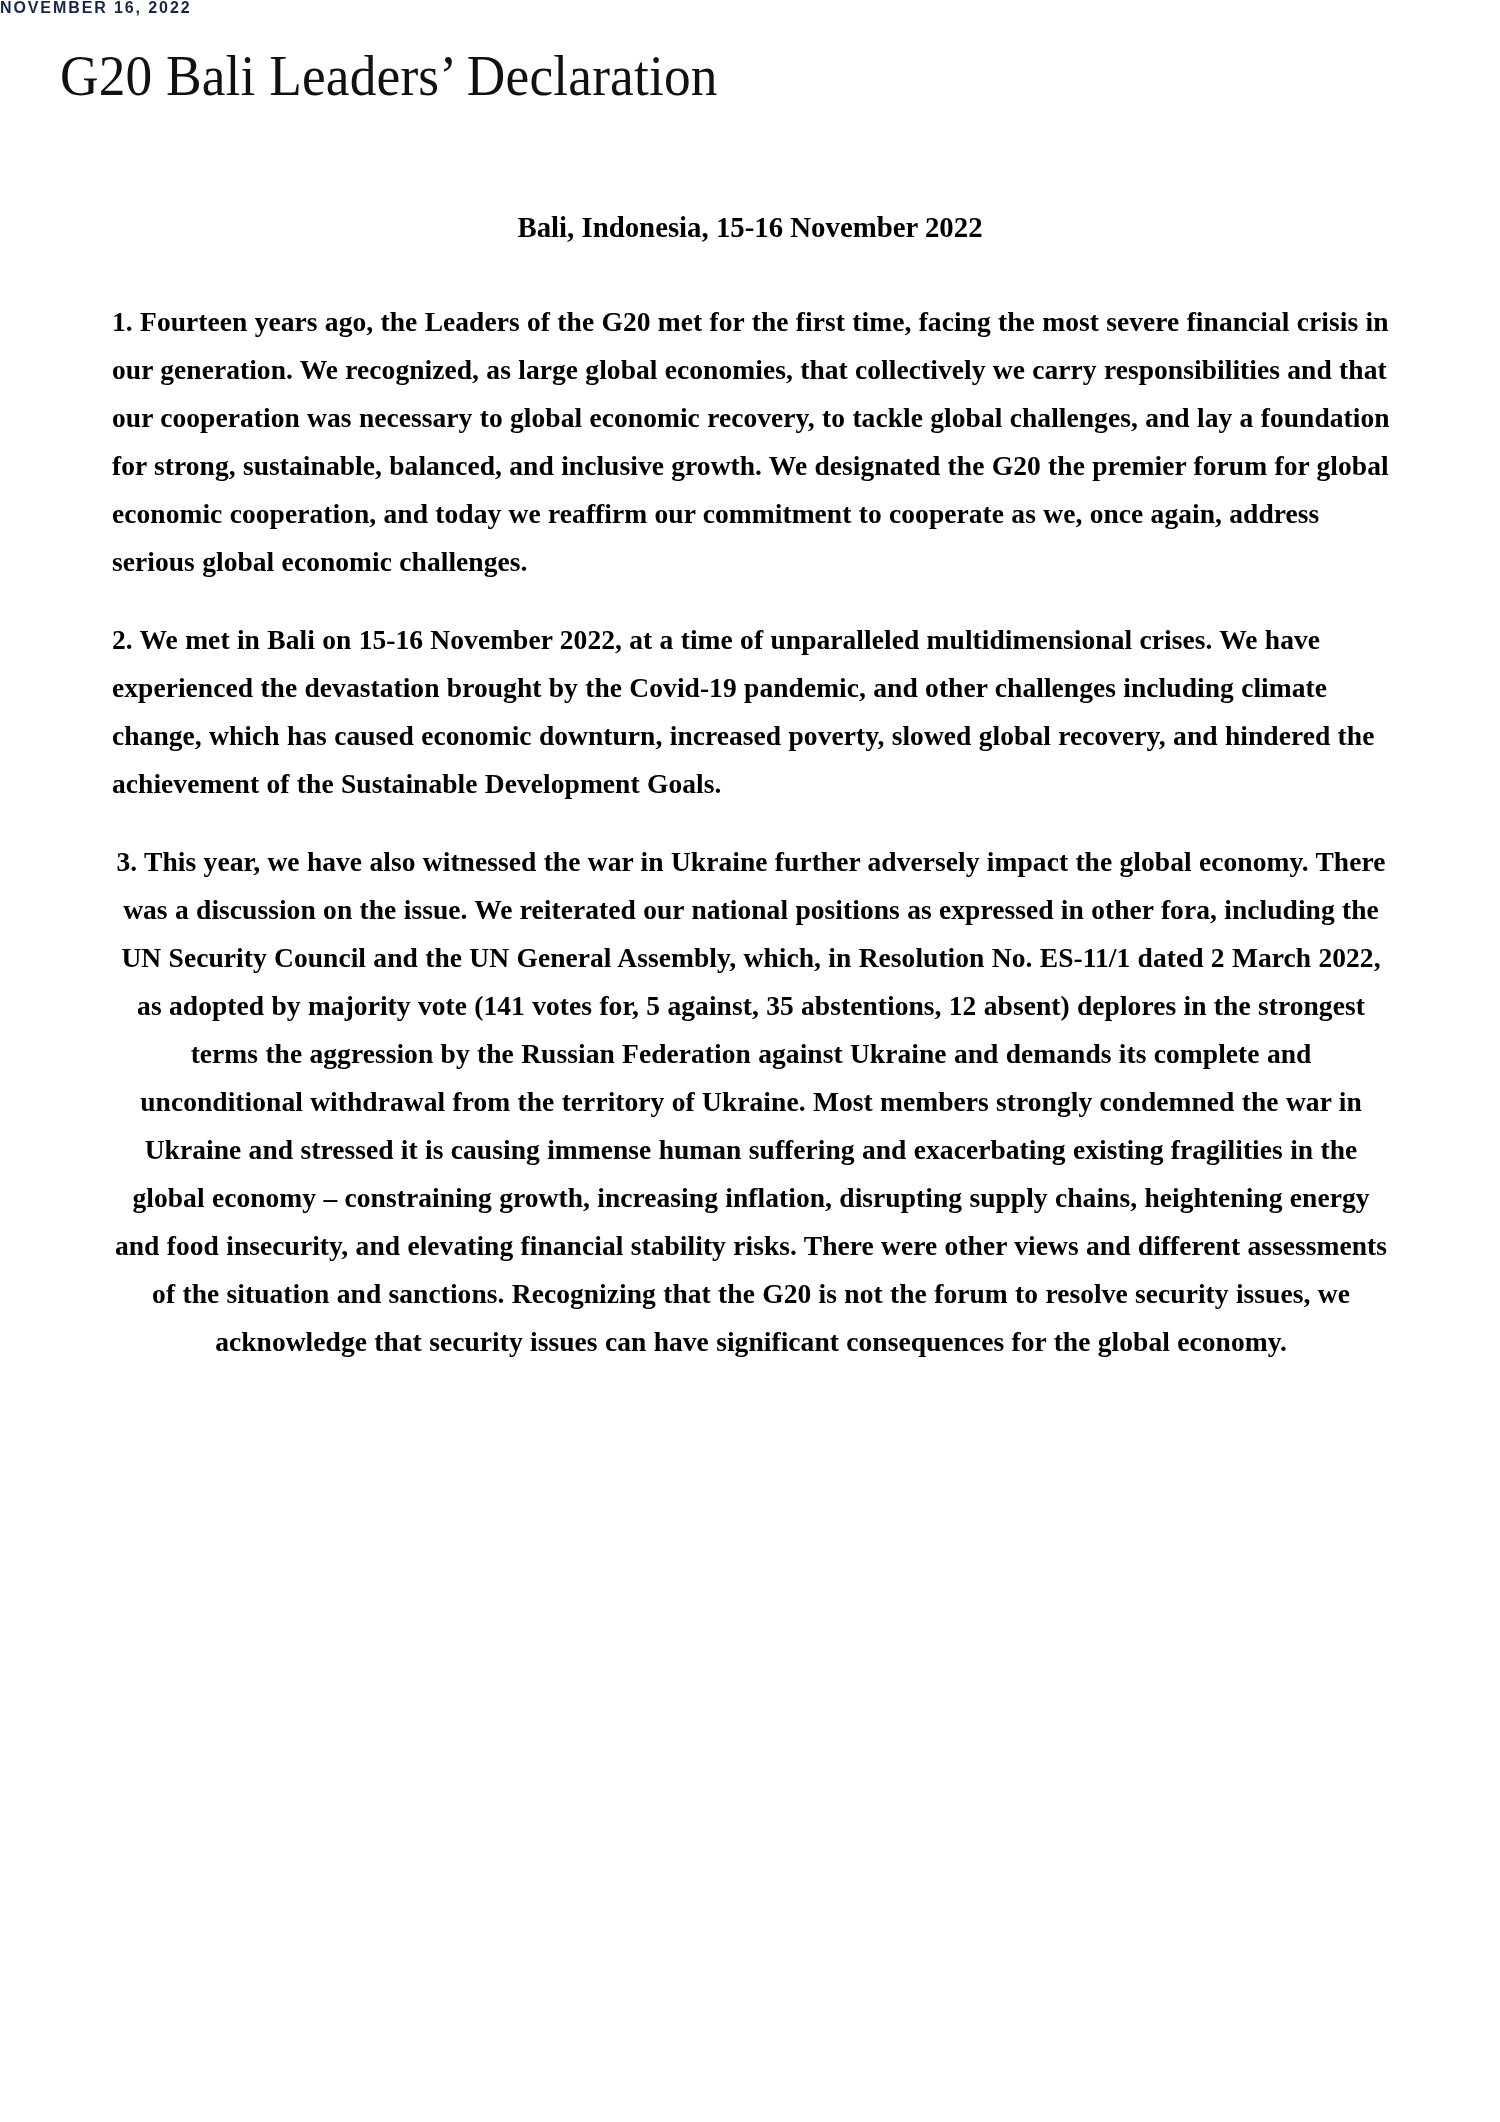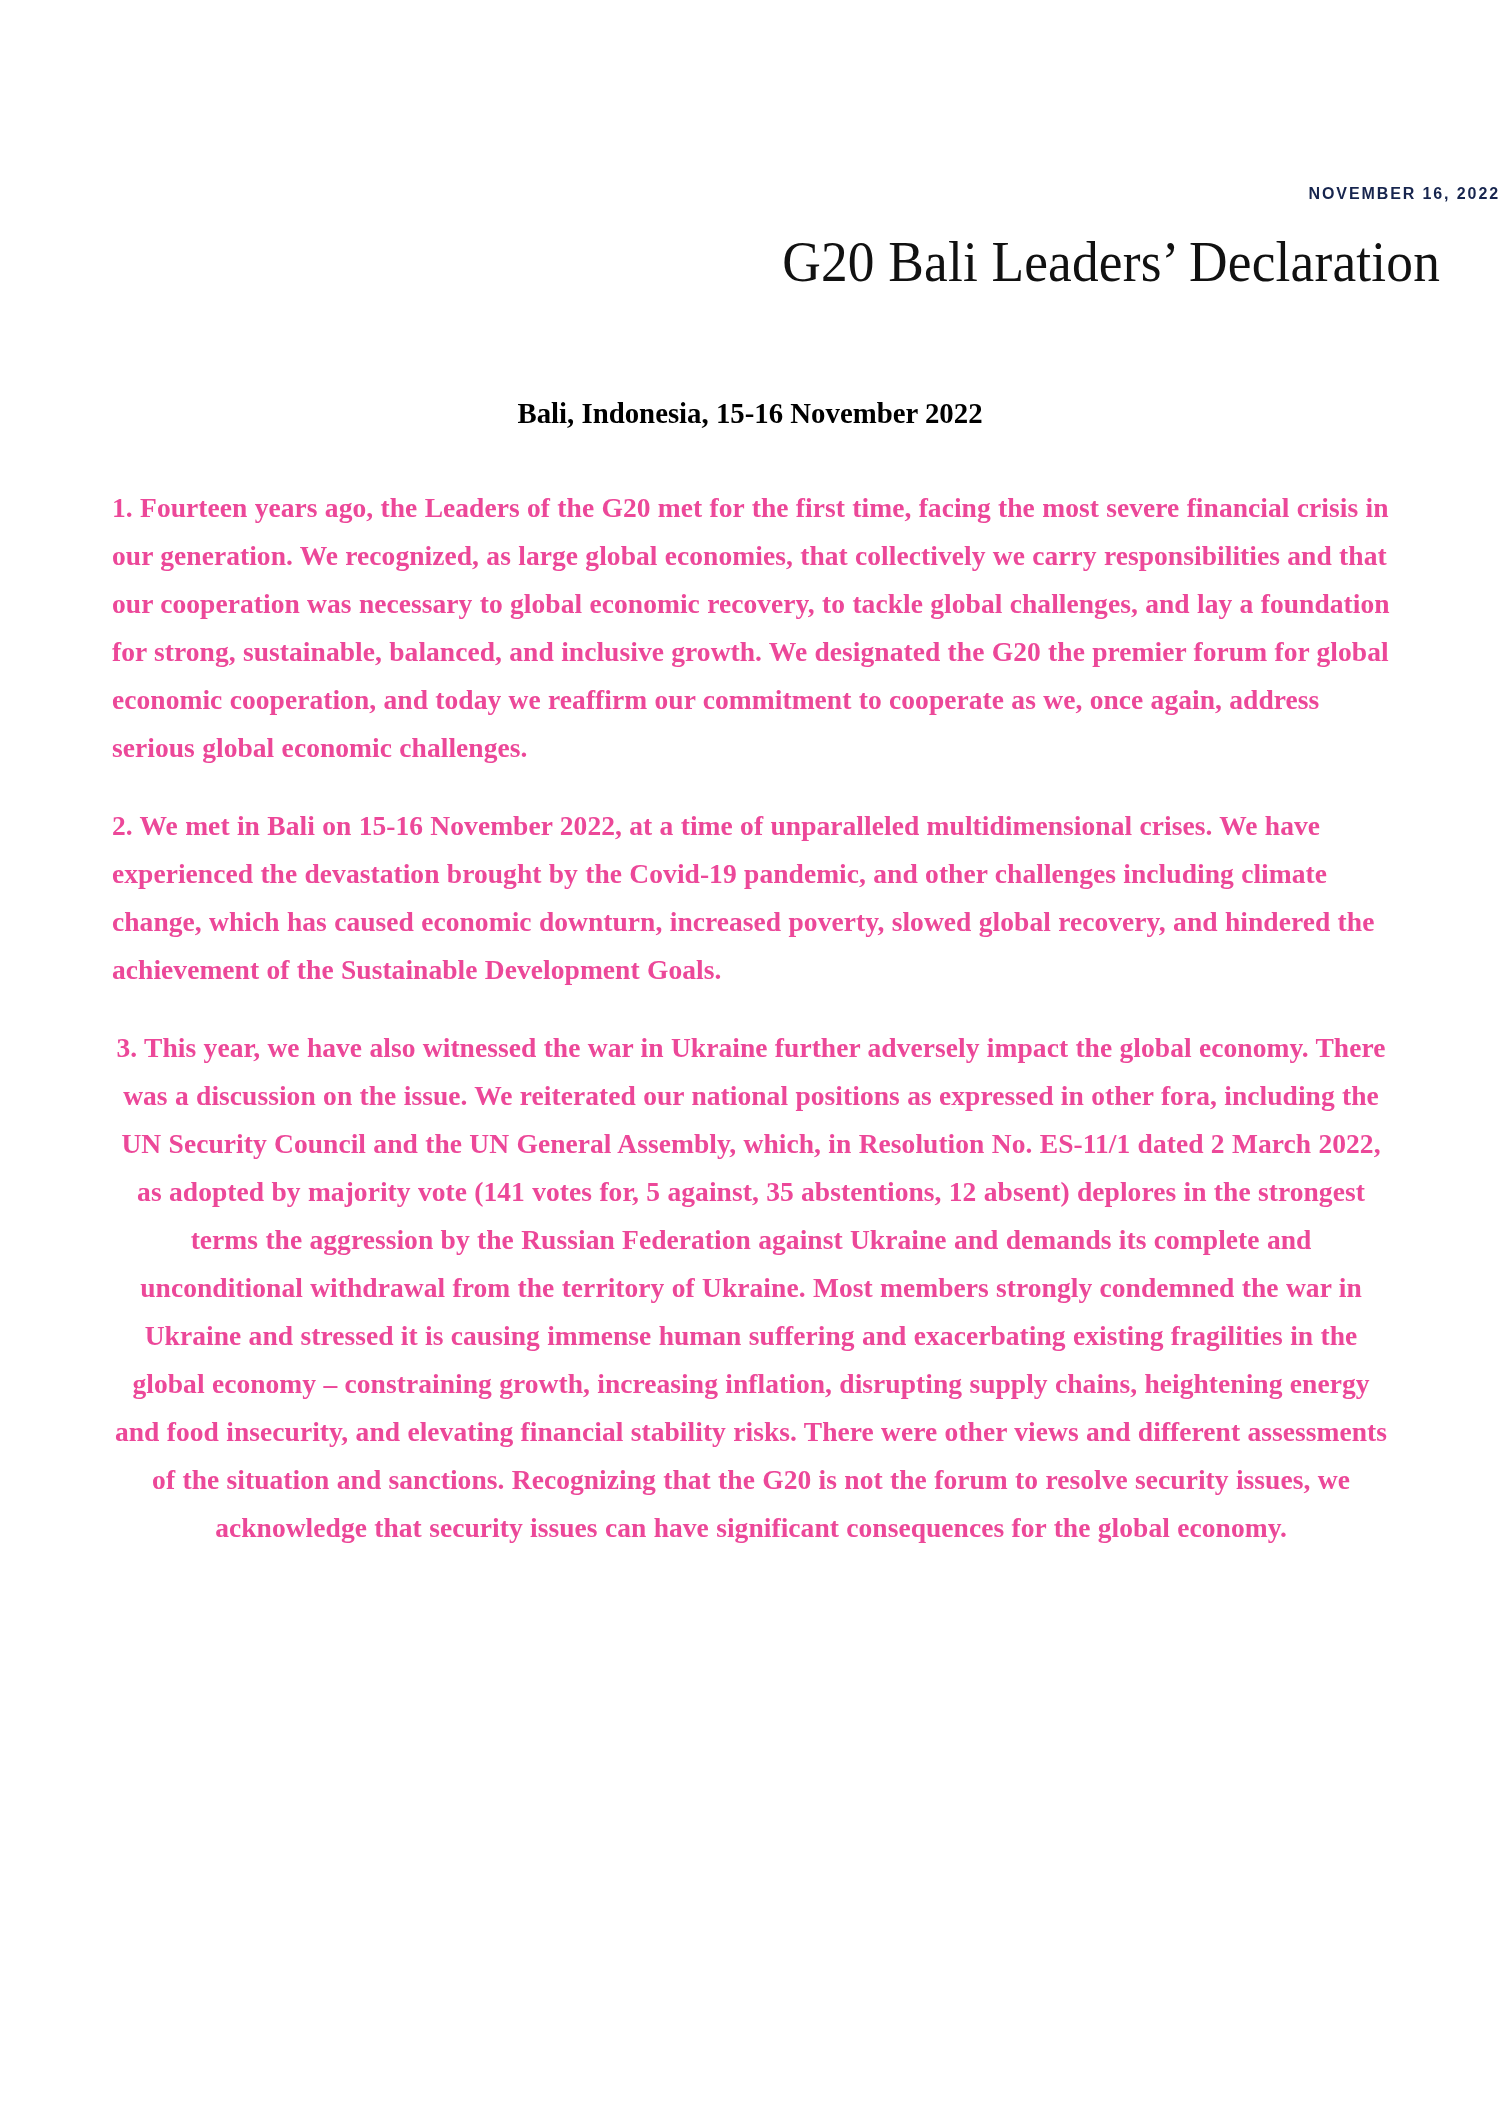--- a/index.html
+++ b/index.html
@@ -21,22 +21,21 @@
     width: 1500px;
     min-height: 2122px;
     background: #ffffff;
     box-sizing: border-box;
     padding: 0;
     position: relative;
   }
 
   
   .doc-header {
-    padding-top: 186px;
-    text-align: right;
+    text-align: left;
   }
 
   .doc-date {
     font-family: "Liberation Sans", "DejaVu Sans", sans-serif;
     font-size: 16px;
     font-weight: 700;
     letter-spacing: 1.9px;
     color: #17254e;
     text-transform: uppercase;
     line-height: 1;
@@ -75,21 +74,21 @@
     margin: 0;
     padding: 52px 110px 120px 112px;
   }
 
   .doc-paragraph {
     margin: 0 0 30px 0;
     font-family: "Liberation Serif", "DejaVu Serif", serif;
     font-weight: 700;
     font-size: 27.5px;
     line-height: 48px;
-    color: #ec4899;
+    color: #000000;
     text-align: left;
     letter-spacing: 0.05px;
     word-spacing: 0.4px;
   }
 
   .doc-paragraph:last-child {
     margin-bottom: 0;
     text-align: center;
   }
 </style>

